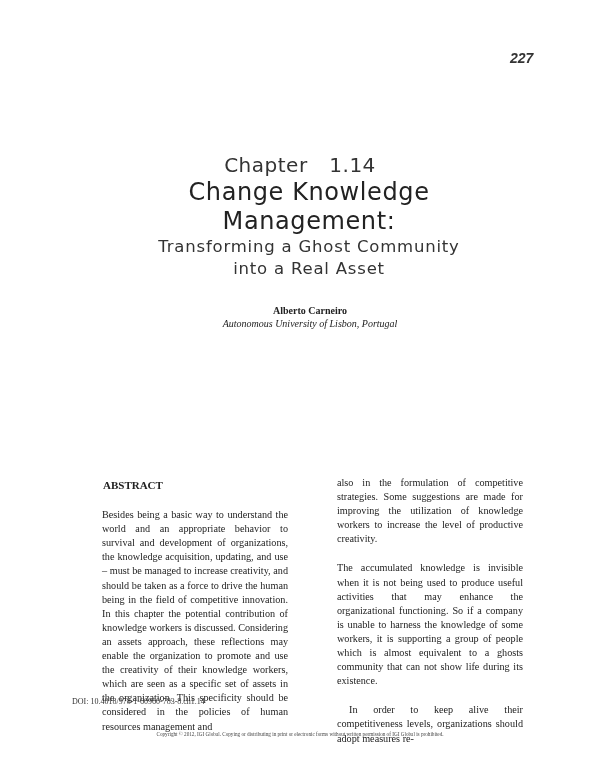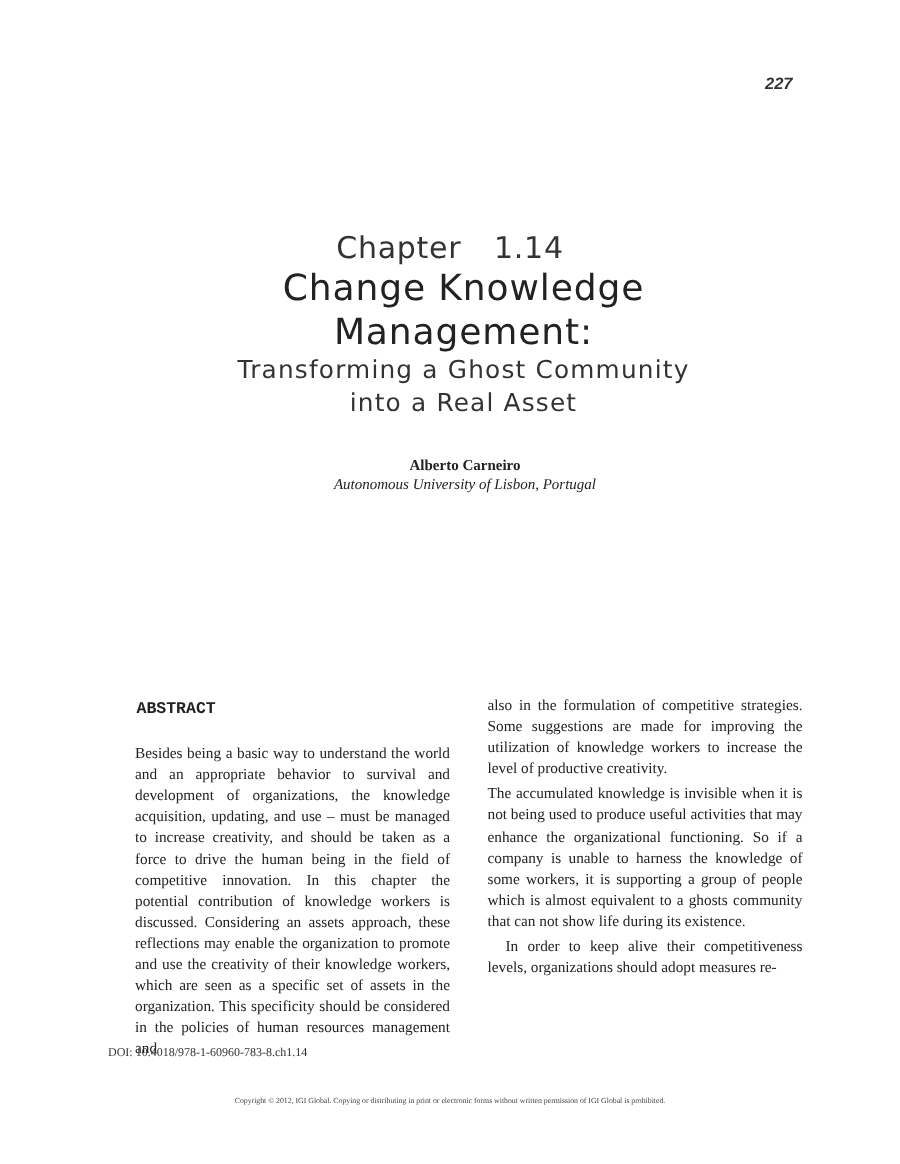--- a/index.html
+++ b/index.html
@@ -1,28 +1,28 @@
 <!DOCTYPE html>
 <html><head>
   <meta charset="utf-8">
   <style>
     html, body { margin: 0; padding: 0; background: #ffffff; }
     body { width: 600px; height: 776px; position: relative; overflow: hidden; color: #222; }
-    .page-number { position: absolute; top: 50px; left: 510px; font-family: "Liberation Sans", sans-serif; font-size: 11px; color: #333; font-style: italic; font-weight: bold; }
+    .page-number { position: absolute; top: 50px; left: 510px; font-family: "Liberation Sans", sans-serif; font-size: 14px; color: #333; font-style: italic; font-weight: bold; }
     .chapter-label { position: absolute; top: 153px; left: 0; width: 600px; text-align: center; font-family: "DejaVu Sans", sans-serif; font-size: 20px; color: #333; letter-spacing: 0.5px; word-spacing: 4px; }
     .title-main { position: absolute; top: 178px; left: 0; width: 618px; text-align: center; font-family: "DejaVu Sans", sans-serif; font-size: 24px; line-height: 29px; color: #222; letter-spacing: 0.6px; }
     .title-sub { position: absolute; top: 236px; left: 0; width: 618px; text-align: center; font-family: "DejaVu Sans", sans-serif; font-size: 16.5px; line-height: 22px; color: #333; letter-spacing: 0.8px; }
     .author { position: absolute; top: 305px; left: 0; width: 620px; text-align: center; font-family: "Liberation Serif", serif; font-size: 10px; font-weight: bold; color: #222; }
     .affiliation { position: absolute; top: 318px; left: 0; width: 620px; text-align: center; font-family: "Liberation Serif", serif; font-size: 10px; font-style: italic; color: #222; }
     .col { position: absolute; width: 216px; font-family: "Liberation Serif", serif; font-size: 10.2px; line-height: 14.1px; color: #222; text-align: justify; }
     .col-left { left: 87px; top: 462px; }
     .col-right { left: 322px; top: 461px; }
-    .heading { font-family: Liberation Mono, monospace; font-weight: bold; font-size: 11px; color: #222; margin: 4px; }
+    .heading { font-family: Liberation Serif, serif; font-weight: bold; font-size: 11px; color: #222; margin: 16px; }
     .col-left .heading { margin-bottom: 16px; }
-    .col p { margin: 3px; }
+    .col p { margin: 15px; }
     .col-right .heading { margin-top: 30px; margin-bottom: 16px; }
     .indent { text-indent: 12px; }
     .doi { position: absolute; top: 697px; left: 72px; font-family: "Liberation Serif", serif; font-size: 8px; color: #333; }
     .copyright { position: absolute; top: 731px; left: 0; width: 600px; text-align: center; font-family: "Liberation Serif", serif; font-size: 5.2px; color: #444; }
   </style>
 </head>
 <body>
 
 <div class="page-number">227</div>
 

